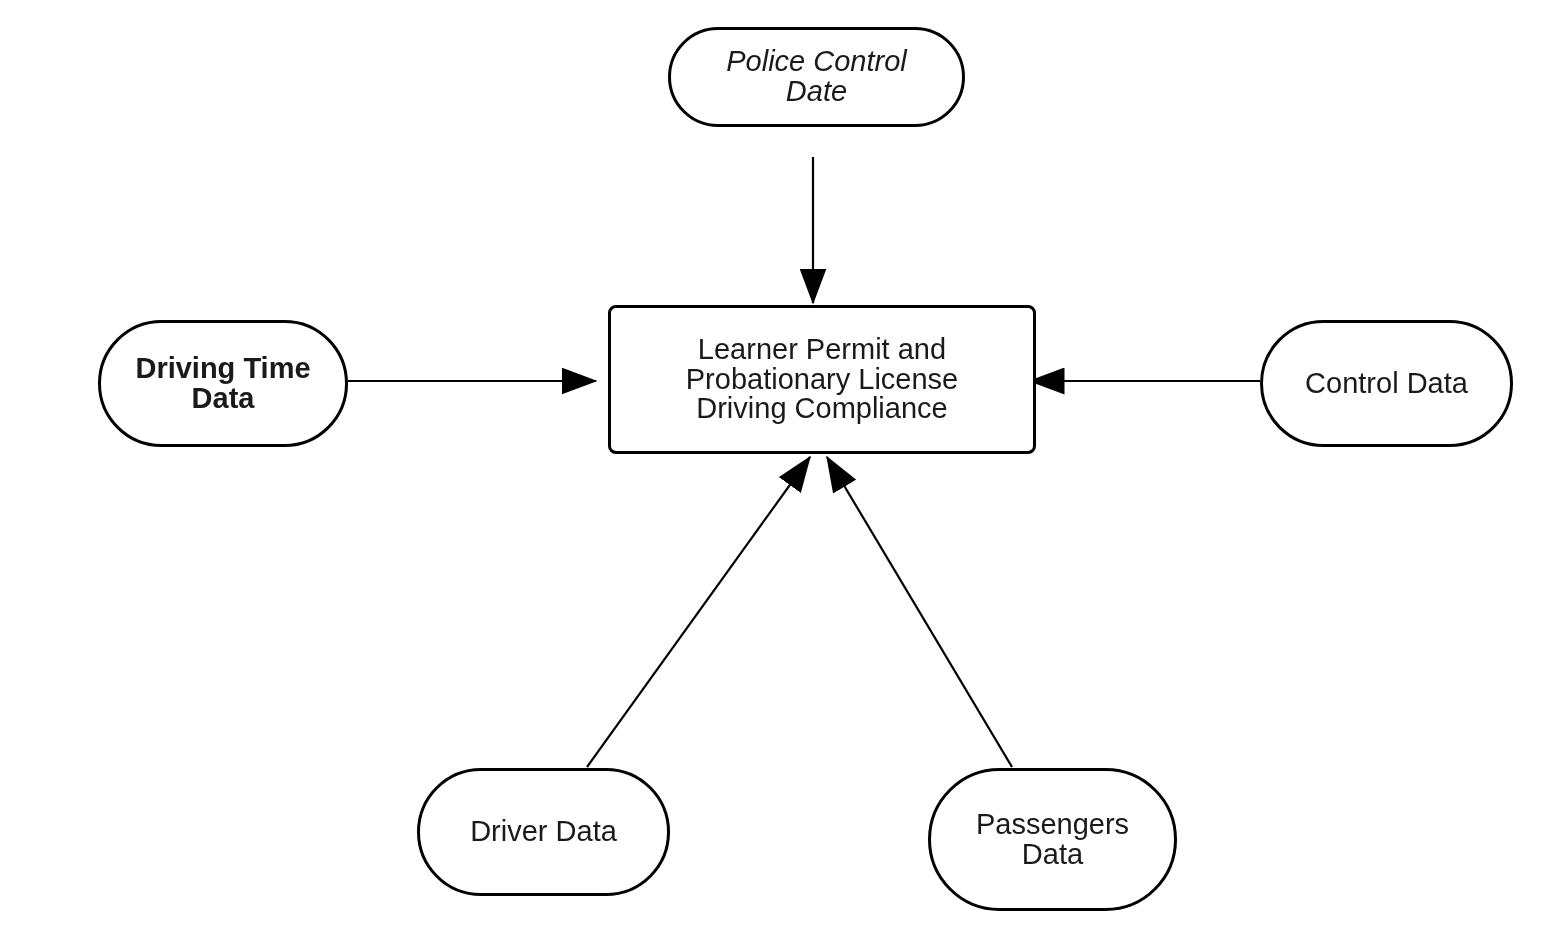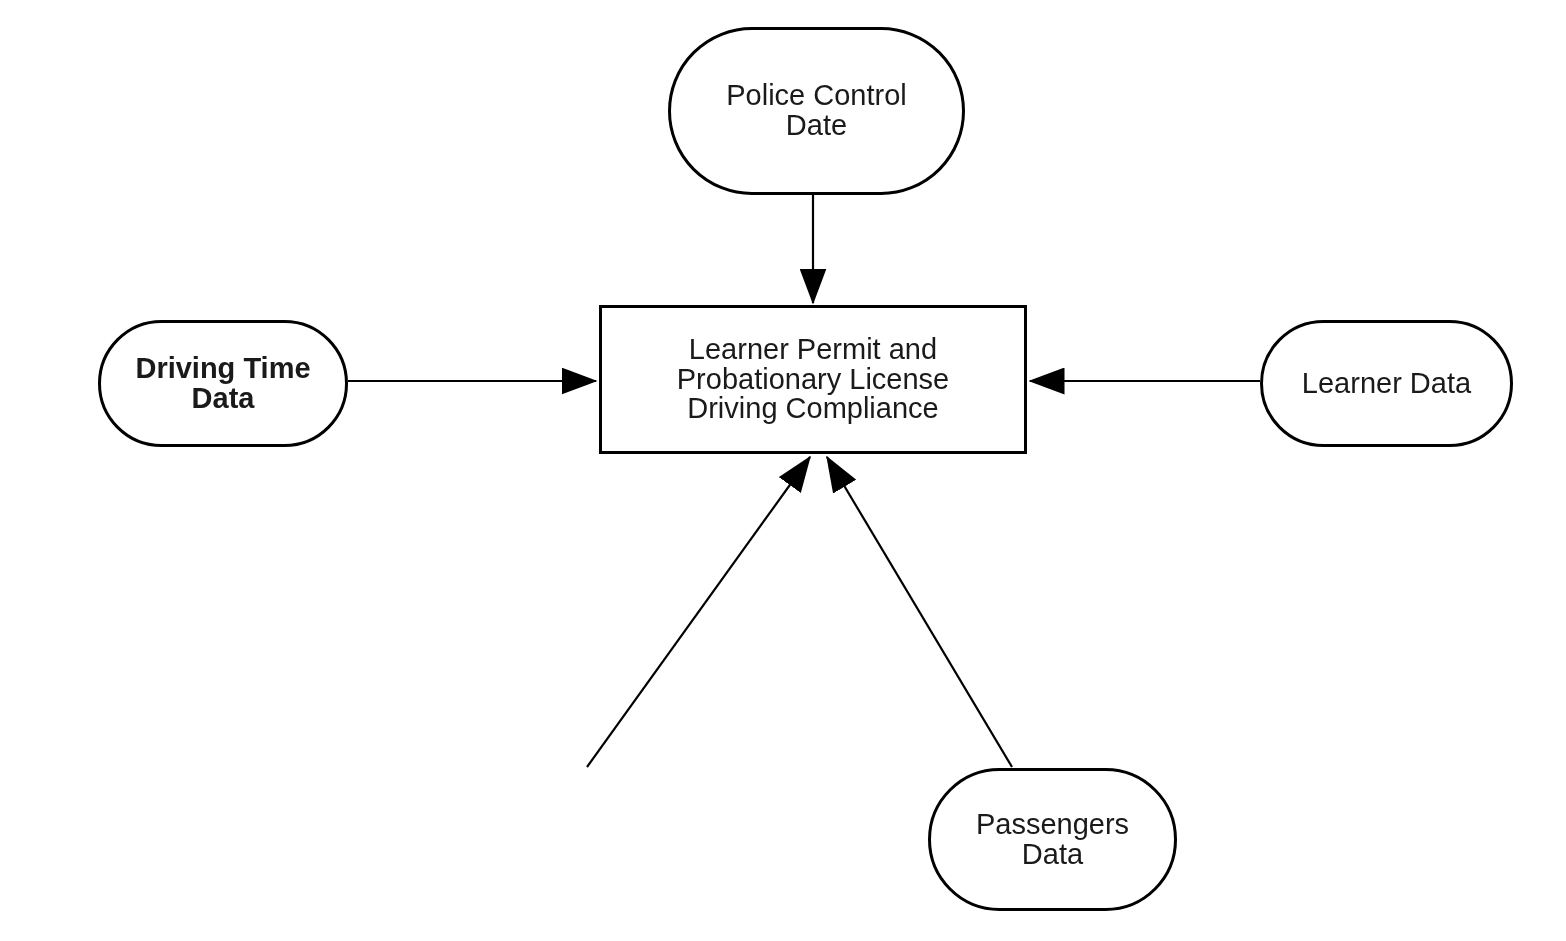--- a/index.html
+++ b/index.html
@@ -36,22 +36,23 @@
     justify-content: center;
     text-align: center;
     color: #1a1a1a;
     font-size: 29px;
     line-height: 1.03;
   }
   .stadium {
     border-radius: 999px;
   }
   .rect-node {
-    border-radius: 0;
+    border-radius: 8px;
     border-width: 3.5px;
+    margin-left: 9px;
   }
   .node-label {
     white-space: pre-line;
     padding: 0 12px;
   }
 </style>
 </head>
 <body>
 
 <div class="canvas">
@@ -67,39 +68,42 @@
 
     <line class="edge-line" x1="348" y1="381" x2="596" y2="381" marker-end="url(#arrowhead)"></line>
 
     <line class="edge-line" x1="1260" y1="381" x2="1030" y2="381" marker-end="url(#arrowhead)"></line>
 
     <line class="edge-line" x1="587" y1="767" x2="810" y2="457" marker-end="url(#arrowhead)"></line>
 
     <line class="edge-line" x1="1012" y1="767" x2="827" y2="457" marker-end="url(#arrowhead)"></line>
   </svg>
 
-  <div class="node stadium" style="left:668px; top:27px; width:297px; height:168px;">
+  <div class="node stadium" style="left:668px; top:27px; width:297px; height:100px;font-style:italic;">
     <span class="node-label">Police Control
 Date</span>
   </div>
 
   <div class="node stadium" style="left:98px; top:320px; width:250px; height:127px;font-weight:bold;">
     <span class="node-label">Driving Time
 Data</span>
   </div>
 
   <div class="node rect-node" style="left:599px; top:305px; width:428px; height:149px;">
     <span class="node-label">Learner Permit and
 Probationary License
 Driving Compliance</span>
   </div>
 
   <div class="node stadium" style="left:1260px; top:320px; width:253px; height:127px;">
-    <span class="node-label">Learner Data</span>
+    <span class="node-label">Control Data</span>
   </div>
 
+  <div class="node stadium" style="left:417px; top:768px; width:253px; height:128px;">
+    <span class="node-label">Driver Data</span>
+  </div>
 
   <div class="node stadium" style="left:928px; top:768px; width:249px; height:143px;">
     <span class="node-label">Passengers
 Data</span>
   </div>
 
 </div>
 
 </body></html>

